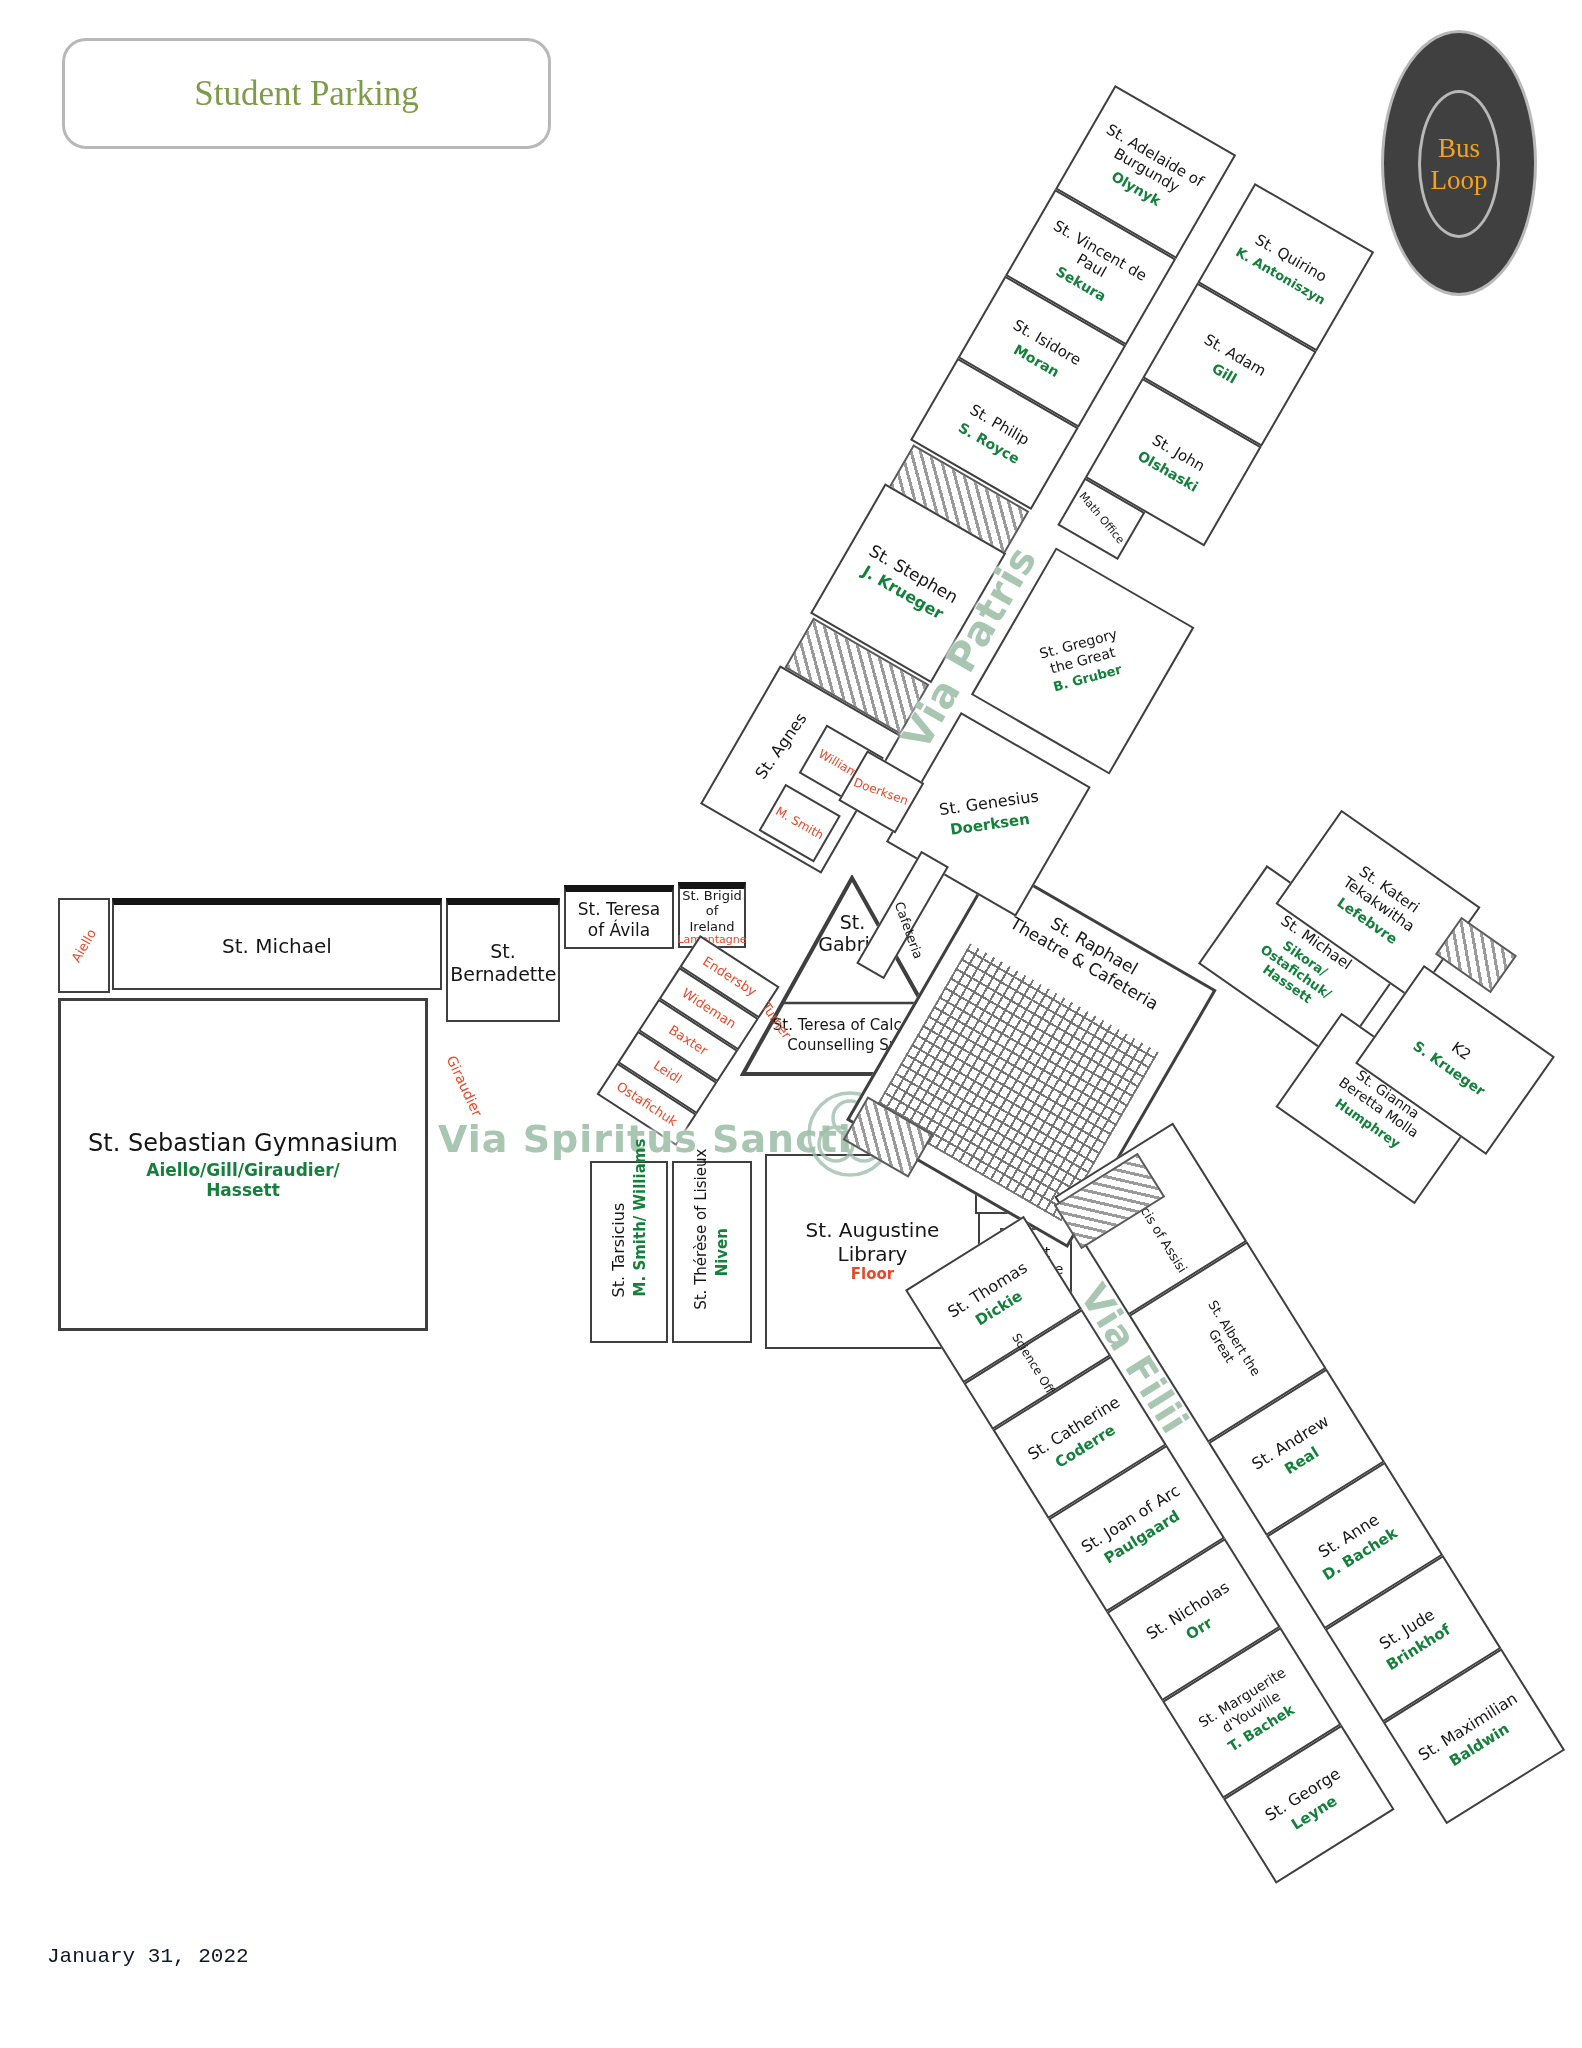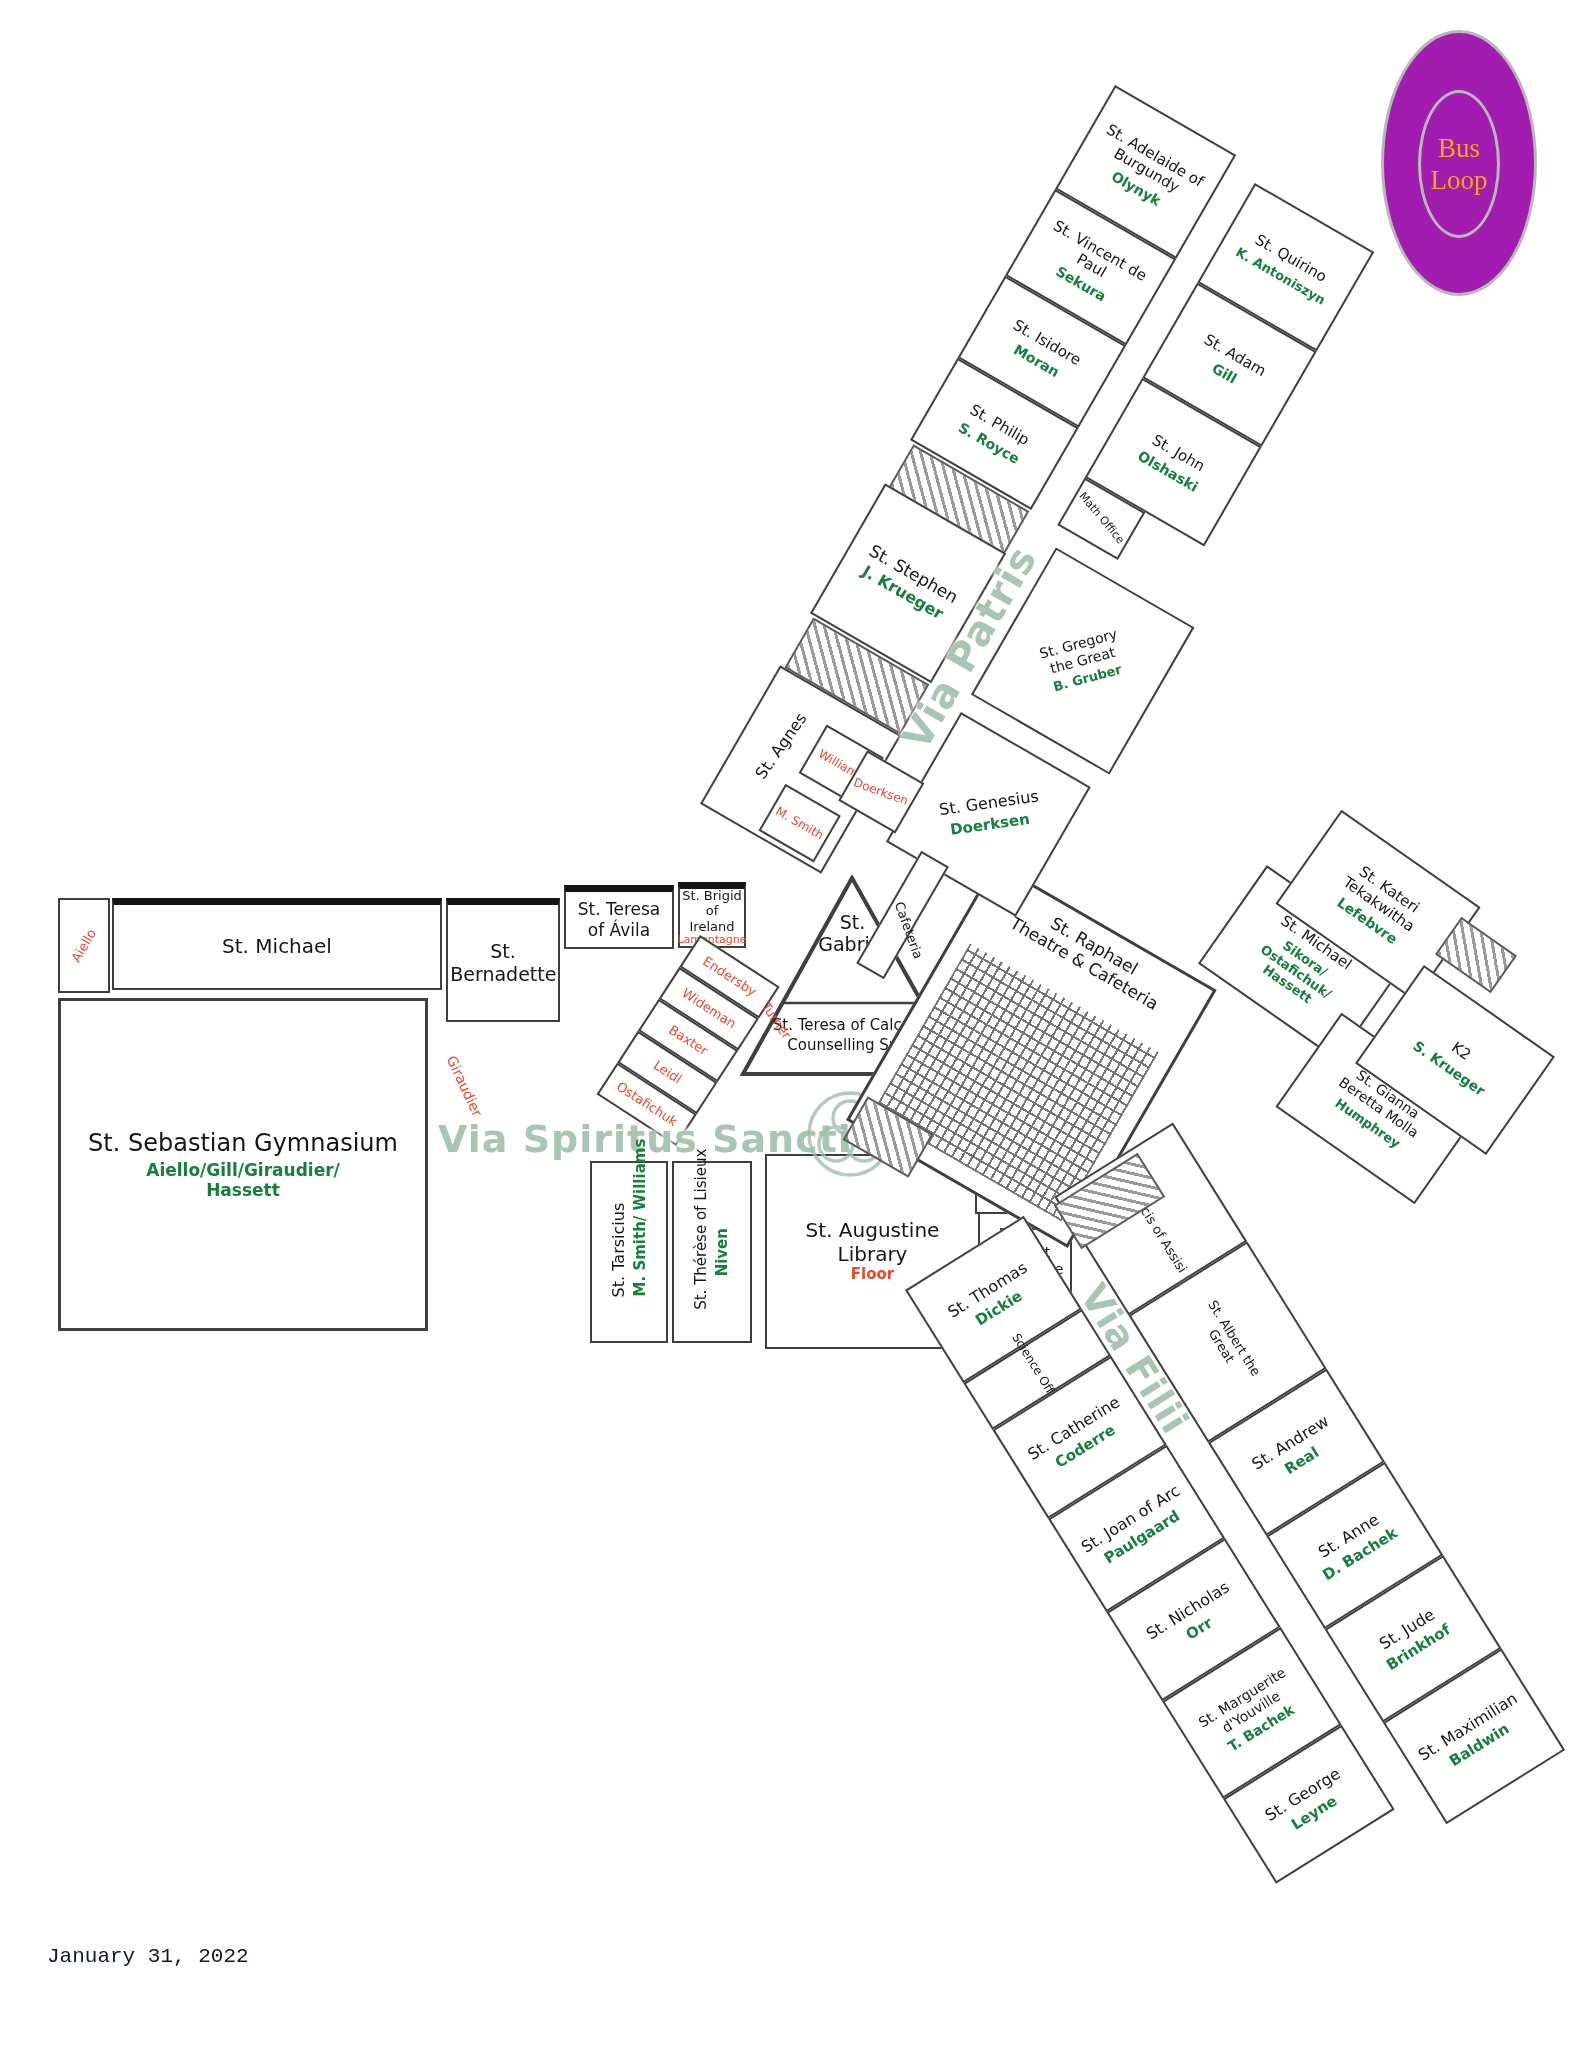--- a/index.html
+++ b/index.html
@@ -3,21 +3,21 @@
 <meta charset="utf-8">
 <style>
   html,body{margin:0;padding:0;background:#fff;}
   .canvas{position:relative;width:1582px;height:2048px;background:#fff;
           font-family:"DejaVu Sans",sans-serif;overflow:hidden;}
   
   .legendbox{position:absolute;border:3px solid #b8b8b8;border-radius:24px;background:#fff;
              display:flex;flex-direction:column;justify-content:center;align-items:center;text-align:center;}
   .parking-title{font-family:"Liberation Serif",serif;color:#7d9b48;font-size:35px;}
   .parking-sub{font-family:"Liberation Serif",serif;color:#8fa85c;font-size:19px;margin-top:2px;}
-  .ellipse{position:absolute;border:3px solid #b8b8b8;border-radius:50%;background:#a21caf;}
+  .ellipse{position:absolute;border:3px solid #b8b8b8;border-radius:50%;background:#404040;}
   .busloop-inner{display:flex;justify-content:center;align-items:center;text-align:center;}
   .busloop-text{color:#f6a21c;font-family:"Liberation Serif",serif;font-size:27px;line-height:1.2;width:60px;}
   
   .titlebox{position:absolute;left:49px;top:279px;width:727px;height:272px;border:13px solid #000;background:#fff;
             display:flex;flex-direction:column;justify-content:center;align-items:center;text-align:center;
             font-family:"Liberation Serif",serif;font-size:45px;color:#000;line-height:1.35;}
   .first-floor{color:#e60000;}
   .datestamp{position:absolute;left:47px;top:1945px;font-family:Liberation Mono, monospace;font-size:21px;color:#0f172a;}
   
   .room{position:absolute;border:2.5px solid #3f3f3f;background:#fff;box-sizing:border-box;
@@ -36,20 +36,23 @@
            repeating-linear-gradient(90deg,#5f5f5f 0 2px,transparent 2px 9px);opacity:.85;}
   .vert{transform:rotate(-90deg);white-space:nowrap;display:flex;flex-direction:column;align-items:center;}
   .vert90{transform:rotate(90deg);white-space:nowrap;display:flex;flex-direction:column;align-items:center;}
   .tri-label{position:absolute;left:0;right:0;text-align:center;}
 </style>
 </head>
 <body>
 
 <div class="canvas">
 
+  <div class="legendbox" style="left:62px;top:38px;width:483px;height:105px;">
+    <div class="parking-title">Student Parking</div>
+  </div>
   <div class="ellipse" style="left:1381px;top:30px;width:150px;height:260px;"></div>
   <div class="ellipse busloop-inner" style="left:1418px;top:90px;width:76px;height:142px;">
     <div class="busloop-text">Bus Loop</div>
   </div>
 
 
   <div class="room" style="left:58px;top:898px;width:52px;height:95px;">
     <span class="redlbl" style="transform:rotate(-60deg);font-size:13px;">Aiello</span>
   </div>
   <div class="room thickTop" style="left:112px;top:898px;width:330px;height:92px;">

